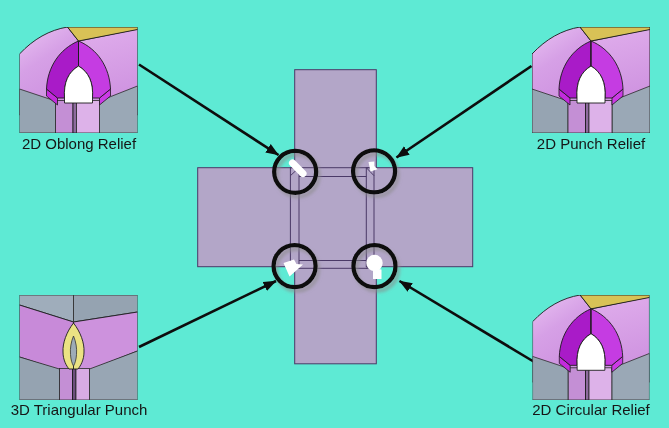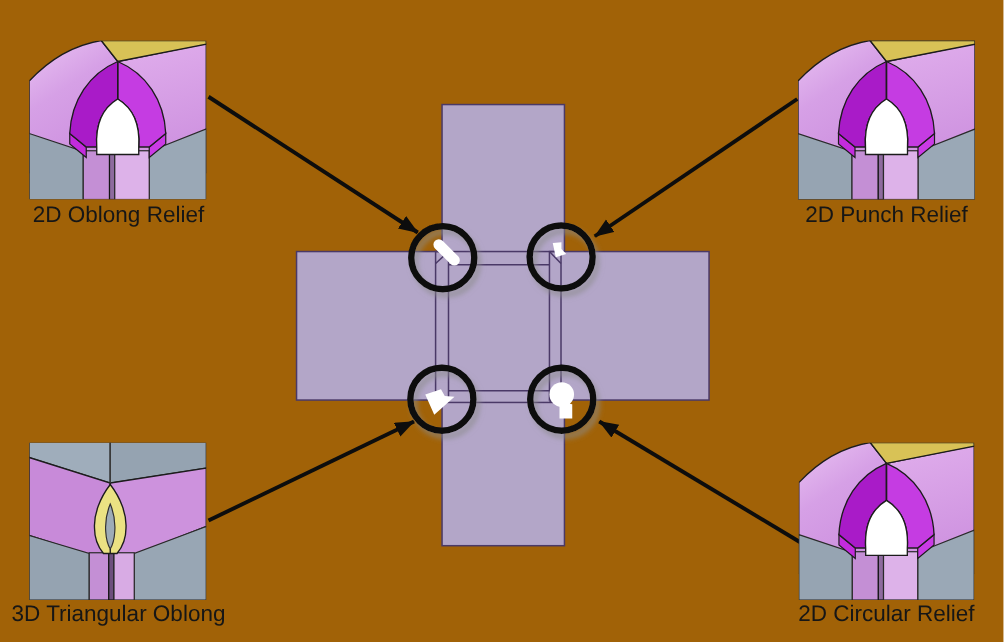--- a/index.html
+++ b/index.html
@@ -1,17 +1,17 @@
 <!DOCTYPE html>
 <html style="--flat-pattern-fill: #b3a6c8; --flat-pattern-outline: #4a3967; --highlight-circle: #0d0d0d; --arrow: #0d0d0d; --cad-flange-violet: #d29ae2; --cad-relief-magenta: #c53ce2; --cad-web-yellow: #d8c256; --cad-metal-gray: #98a6b4; --triangular-relief-yellow: #ebe283;"><head>
 <meta charset="utf-8">
 <style>
   html,body{margin:0;padding:0;background:#fff;}
   .canvas{
-    position:relative;width:669px;height:428px;background:#a16207;overflow:hidden;
+    position:relative;width:669px;height:428px;background:#5eead4;overflow:hidden;
     font-family:"Liberation Sans",sans-serif;
   }
   .overlay{position:absolute;left:0;top:0;}
   .inset{position:absolute;}
   .inset-label{
     position:absolute;width:160px;text-align:center;
     font-size:15px;color:#161616;white-space:nowrap;
   }
   
   .flap{fill:var(--flat-pattern-fill,#b3a6c8);stroke:var(--flat-pattern-outline,#4a3967);stroke-width:1;}
@@ -119,15 +119,15 @@
     </svg>
   <svg class="inset" style="left:19px;top:295px" width="119" height="105" viewBox="0 0 118 105">
       <use href="#tri-relief"></use>
     </svg>
   <svg class="inset" style="left:532px;top:295px" width="118" height="105" viewBox="0 0 118 106">
       <use href="#arch-relief"></use>
     </svg>
 
   <div class="inset-label" style="left:-1px;top:135px">2D Oblong Relief</div>
   <div class="inset-label" style="left:511px;top:135px">2D Punch Relief</div>
-  <div class="inset-label" style="left:-1px;top:401px">3D Triangular Oblong</div>
+  <div class="inset-label" style="left:-1px;top:401px">3D Triangular Punch</div>
   <div class="inset-label" style="left:511px;top:401px">2D Circular Relief</div>
 </div>
 
 </body></html>

